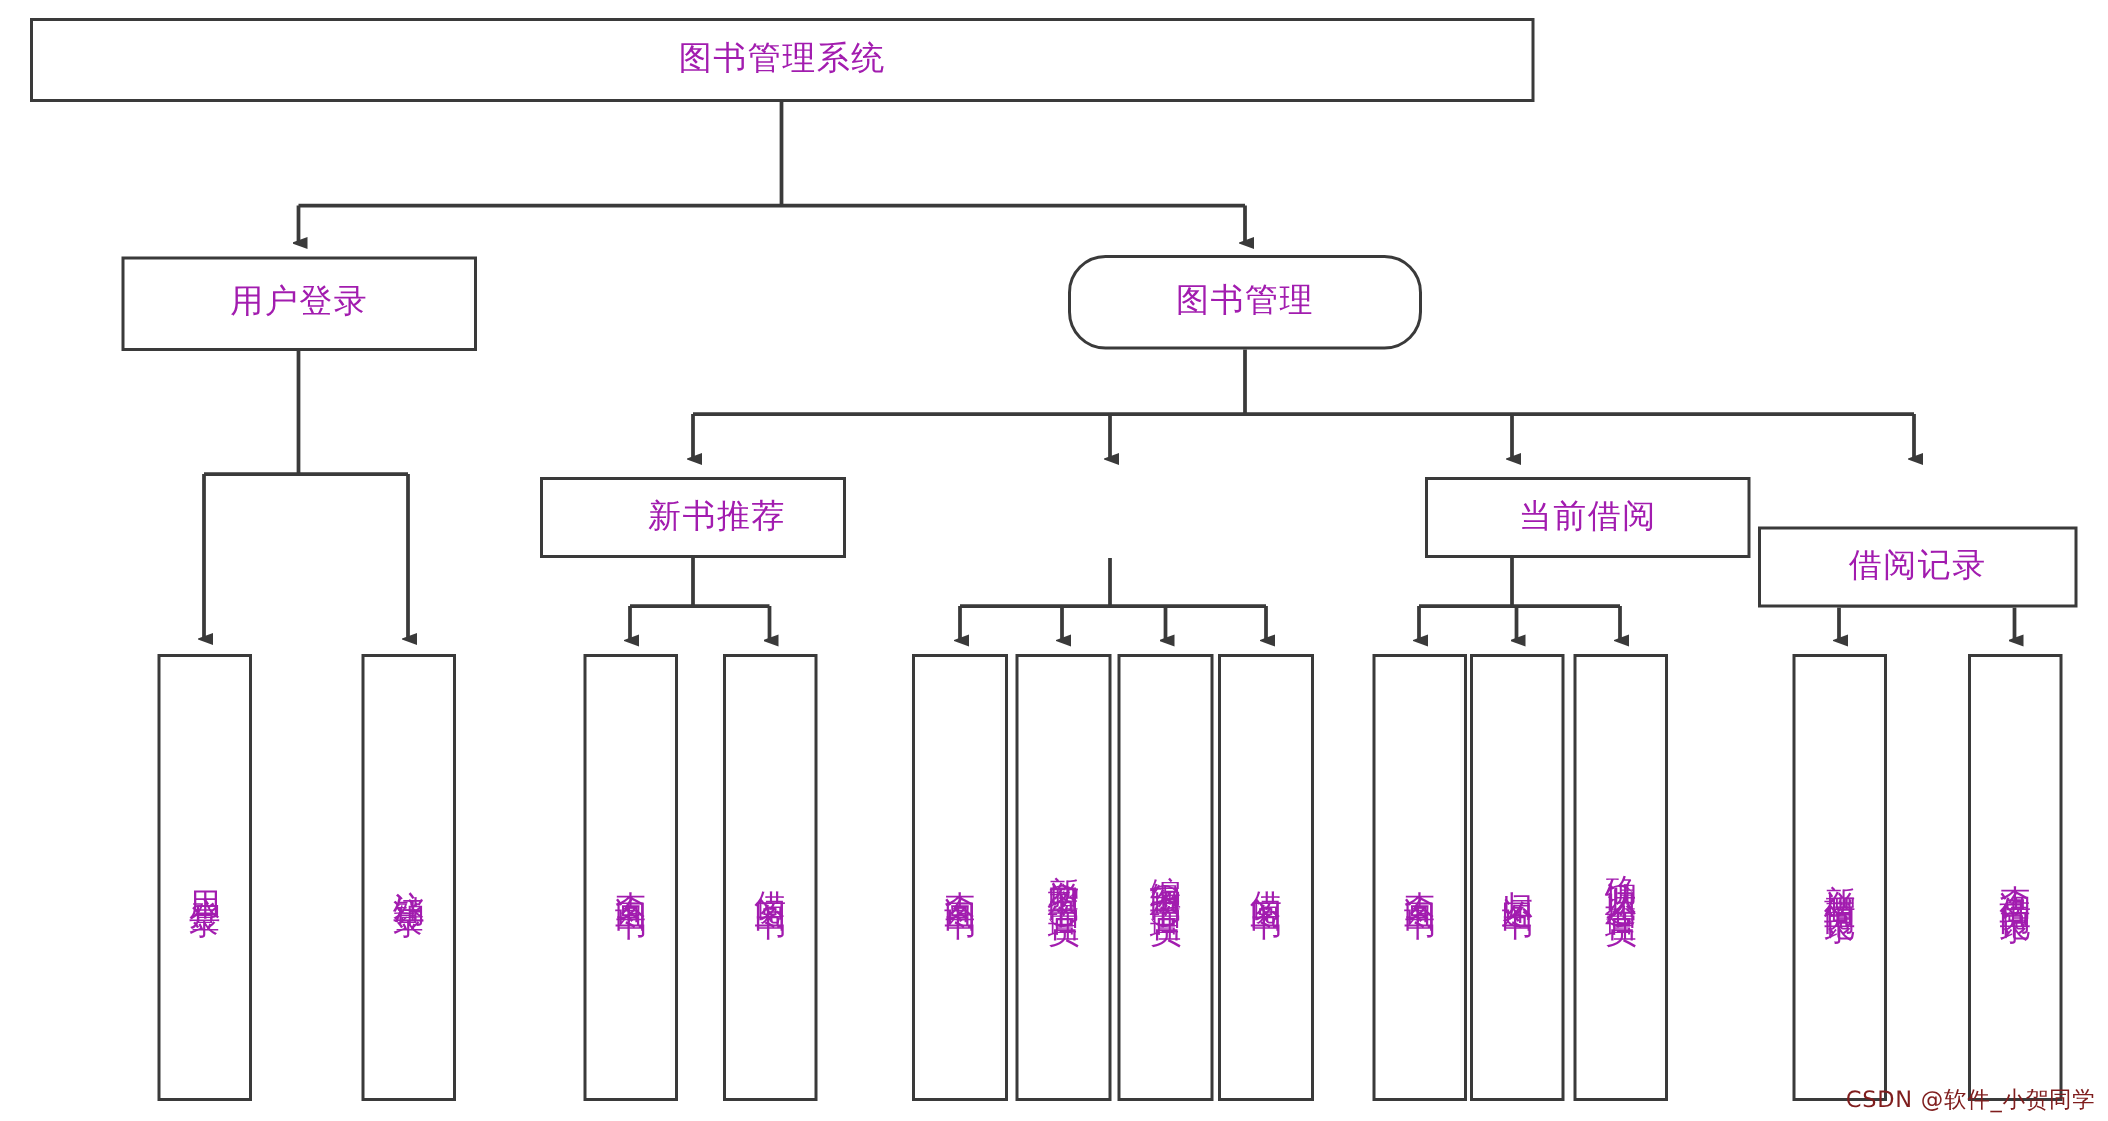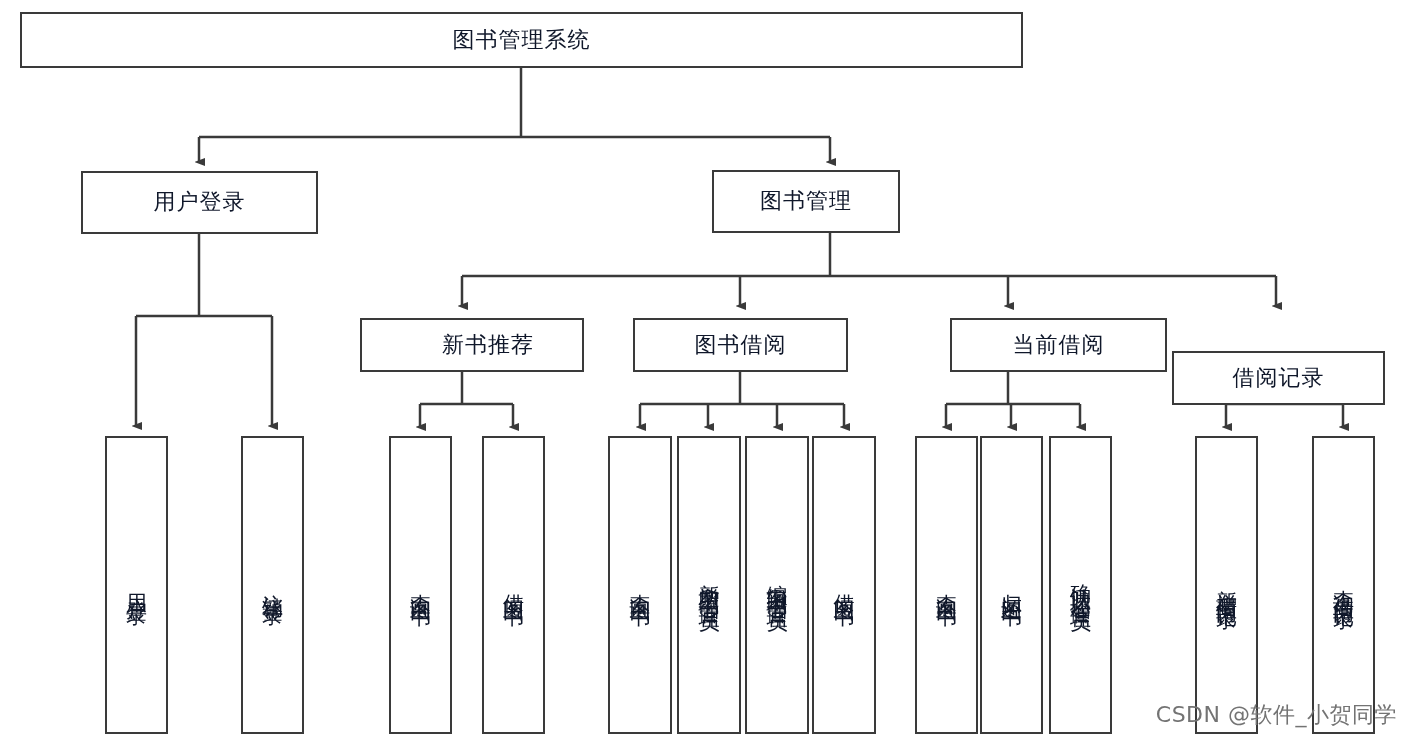--- a/index.html
+++ b/index.html
@@ -27,21 +27,21 @@
     height: 747px;
   }
   .node-box {
     position: absolute;
     box-sizing: border-box;
     border: 2.5px solid #3a3a3a;
     background: #ffffff;
     display: flex;
     align-items: center;
     justify-content: center;
-    color: #0f172a;
+    color: #a21caf;
   }
   .node-box.horizontal {
     font-size: 22px;
     line-height: 1.2;
     letter-spacing: 1px;
   }
   .node-box.vertical {
     writing-mode: vertical-rl;
     text-orientation: upright;
     font-size: 21px;
@@ -56,23 +56,23 @@
     white-space: pre-line;
     text-align: center;
   }
   .vertical .node-label {
     writing-mode: vertical-rl;
     text-orientation: upright;
   }
   #watermark {
     position: absolute;
     right: 8px;
-    bottom: 17px;
-    font-size: 22px;
-    color: #737373;
+    bottom: 4px;
+    font-size: 15px;
+    color: #7f1d1d;
     letter-spacing: 0.5px;
     font-family: "DejaVu Sans", "Liberation Sans", sans-serif;
     pointer-events: none;
   }
 </style>
 </head>
 <body>
 
 <div id="diagram-root">
 
@@ -126,29 +126,26 @@
     </g>
   </svg>
 
   <div class="node-box horizontal" style="left:20px; top:12px; width:1003px; height:56px;">
     <span class="node-label">图书管理系统</span>
   </div>
 
   <div class="node-box horizontal" style="left:81px; top:171px; width:237px; height:63px;">
     <span class="node-label">用户登录</span>
   </div>
-  <div class="node-box horizontal" style="left:712px; top:170px; width:188px; height:63px;">
+  <div class="node-box horizontal" style="left:712px; top:170px; width:236px; height:63px;border-radius:25px;">
     <span class="node-label">图书管理</span>
   </div>
 
-  <div class="node-box horizontal" style="left:360px; top:318px; width:224px; height:54px;padding-left:32px;">
+  <div class="node-box horizontal" style="left:360px; top:318px; width:204px; height:54px;padding-left:32px;">
     <span class="node-label">新书推荐</span>
-  </div>
-  <div class="node-box horizontal" style="left:633px; top:318px; width:215px; height:54px;">
-    <span class="node-label">图书借阅</span>
   </div>
   <div class="node-box horizontal" style="left:902px; top:318px; width:217px; height:54px;margin-left:48px;">
     <span class="node-label">当前借阅</span>
   </div>
   <div class="node-box horizontal" style="left:1172px; top:318px; width:213px; height:54px;margin-top:33px;">
     <span class="node-label">借阅记录</span>
   </div>
 
   <div class="node-box vertical" style="left:105px; top:436px; width:63px; height:298px;">
     <span class="node-label">用户登录</span>

